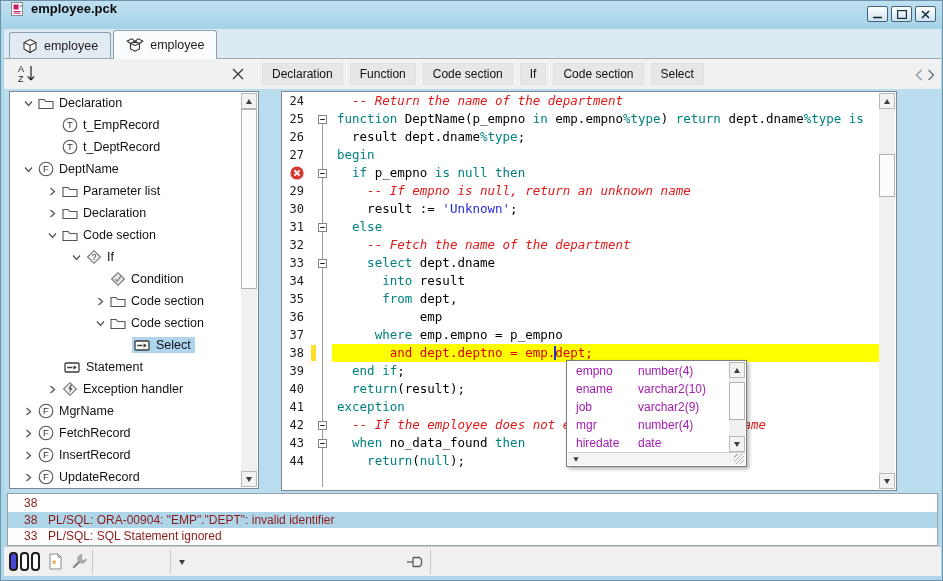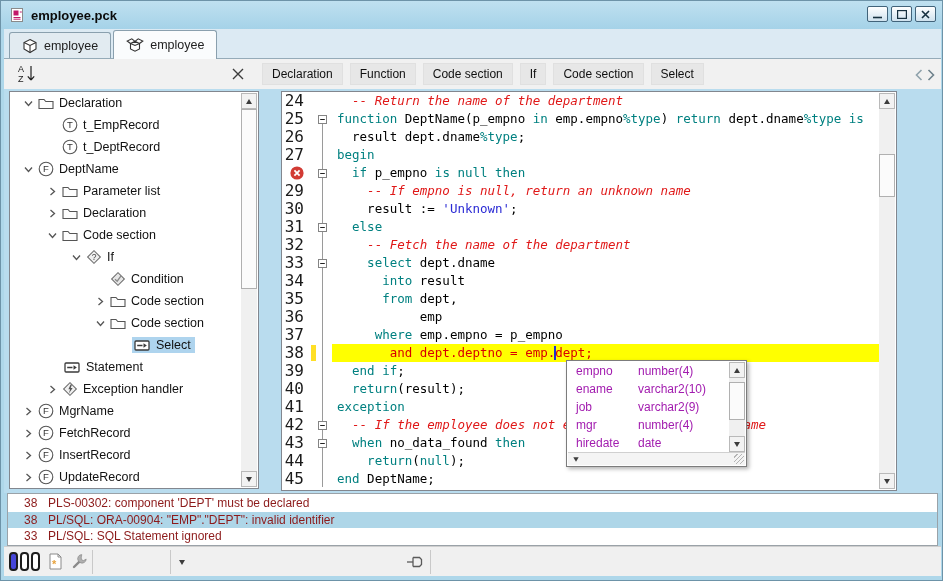--- a/index.html
+++ b/index.html
@@ -2,21 +2,21 @@
 <html style="--kw: #008080; --cm: #e01919; --st: #2a2ad4; --errln: #d80000; --hl: #ffff00; --sel: #aed4ee; --errtx: #8c1a1a; --selrow: #aed6e8;"><head>
 <meta charset="utf-8">
 <style>
   html,body{margin:0;padding:0;background:#d7e4ec;}
   *{box-sizing:border-box;}
   .window{position:relative;width:943px;height:581px;background:#aed7ea;
     font-family:"Liberation Sans","DejaVu Sans",sans-serif;overflow:hidden;
     border:1px solid #6d93a8;}
   
   .titlebar{position:absolute;left:0;top:0;width:100%;height:28px;
-    background:linear-gradient(#bfe0f0,#a5d2e8);display:flex;align-items:center;}
+    background:linear-gradient(#bfe0f0,#a5d2e8);display:flex;align-items:flex-start;}
   .title-icon{margin-left:8px;width:16px;height:16px;display:inline-flex;}
   .title-text{margin-left:6px;font-size:13px;font-weight:bold;color:#0b0b0b;}
   .winbtns{position:absolute;right:6px;top:5px;display:flex;gap:3px;}
   .wbtn{width:21px;height:16px;border:1px solid #41637a;border-radius:2px;
     background:linear-gradient(#ffffff,#cfe2ee);display:flex;align-items:center;justify-content:center;}
   
   .tabstrip{position:absolute;left:3px;top:28px;width:937px;height:30px;
     background:#dceaf3;border-bottom:1px solid #95abb8;display:flex;align-items:flex-end;padding-left:5px;}
   .tab{height:26px;display:flex;align-items:center;gap:6px;padding:0 12px;
     border:1px solid #8aa0ae;border-bottom:none;border-radius:3px 3px 0 0;
@@ -48,21 +48,21 @@
   .sthumb{position:absolute;left:0;width:16px;background:#fbfbfb;border:1px solid #b0b0b0;}
   .tri-up{width:0;height:0;border-left:3.5px solid transparent;border-right:3.5px solid transparent;border-bottom:5px solid #3c3c3c;}
   .tri-down{width:0;height:0;border-left:3.5px solid transparent;border-right:3.5px solid transparent;border-top:5px solid #3c3c3c;}
   
   .editor{position:absolute;left:277px;top:32px;width:616px;height:400px;
     background:#ffffff;border:1px solid #82878f;}
   .elines{position:absolute;left:0;top:0;right:17px;bottom:0;overflow:hidden;}
   .foldline{position:absolute;left:40px;top:27px;width:1px;height:368px;background:#9a9a9a;}
   .eline{position:relative;height:18px;display:flex;align-items:center;
     font-family:"DejaVu Sans Mono","Liberation Mono",monospace;font-size:12.5px;line-height:18px;}
-  .lnum{width:30px;flex:none;text-align:right;padding-right:8px;color:#1a1a1a;font-size:16px;
+  .lnum{width:30px;flex:none;text-align:right;padding-right:8px;color:#1a1a1a;font-size:12px;
     display:inline-flex;justify-content:flex-end;align-items:center;padding-left:8px;}
   .lmark{position:absolute;left:29px;top:1px;width:5px;height:16px;background:#ffdf26;}
   .lfold{width:20px;flex:none;display:inline-flex;justify-content:center;align-items:center;z-index:1;}
   .ltext{flex:1;white-space:pre;padding-left:5px;height:18px;display:flex;align-items:center;}
   .eline.hl .ltext{background:var(--hl,#ffff00);}
   .sn{color:#000;} .sk{color:var(--kw,#008080);} .sc{color:var(--cm,#e01919);font-style:italic;}
   .ss{color:var(--st,#2a2ad4);} .se{color:var(--errln,#d80000);}
   .cur{display:inline-block;width:2px;height:14px;background:#2233cc;margin:0 -1px;}
   .ed-scroll{position:absolute;top:1px;bottom:1px;right:1px;width:16px;background:#f0f0f0;}
   
@@ -595,25 +595,20 @@
                 <line x1="2.2" y1="4.5" x2="6.8" y2="4.5" stroke="#222"></line>
               </svg>
             </span>
             <span class="ltext"><span class="sn">  </span><span class="sk">when</span><span class="sn"> no_data_found </span><span class="sk">then</span></span>
           </div>
           <div class="eline">
             <span class="lnum">44</span>
             <span class="lfold"></span>
             <span class="ltext"><span class="sn">    </span><span class="sk">return</span><span class="sn">(</span><span class="sk">null</span><span class="sn">);</span></span>
           </div>
-          <div class="eline">
-            <span class="lnum">45</span>
-            <span class="lfold"></span>
-            <span class="ltext"><span class="sk">end</span><span class="sn"> DeptName;</span></span>
-          </div>
         </div>
       <div class="ed-scroll">
         <div class="sbtn up">
             <span class="tri-up"></span>
           </div>
         <div class="sthumb" style="top:61px;height:43px;"></div>
         <div class="sbtn down">
             <span class="tri-down"></span>
           </div>
       </div>
@@ -654,21 +649,20 @@
       <div class="pbottom">
         <span class="tri-down"></span>
         <span class="grip"></span>
       </div>
     </div>
   </div>
 
   <div class="errorpanel" id="errorPanel">
       <div class="erow">
         <span class="enum">38</span>
-        <span class="etext">PLS-00302: component 'DEPT' must be declared</span>
       </div>
       <div class="erow selected">
         <span class="enum">38</span>
         <span class="etext">PL/SQL: ORA-00904: "EMP"."DEPT": invalid identifier</span>
       </div>
       <div class="erow">
         <span class="enum">33</span>
         <span class="etext">PL/SQL: SQL Statement ignored</span>
       </div>
     </div>

